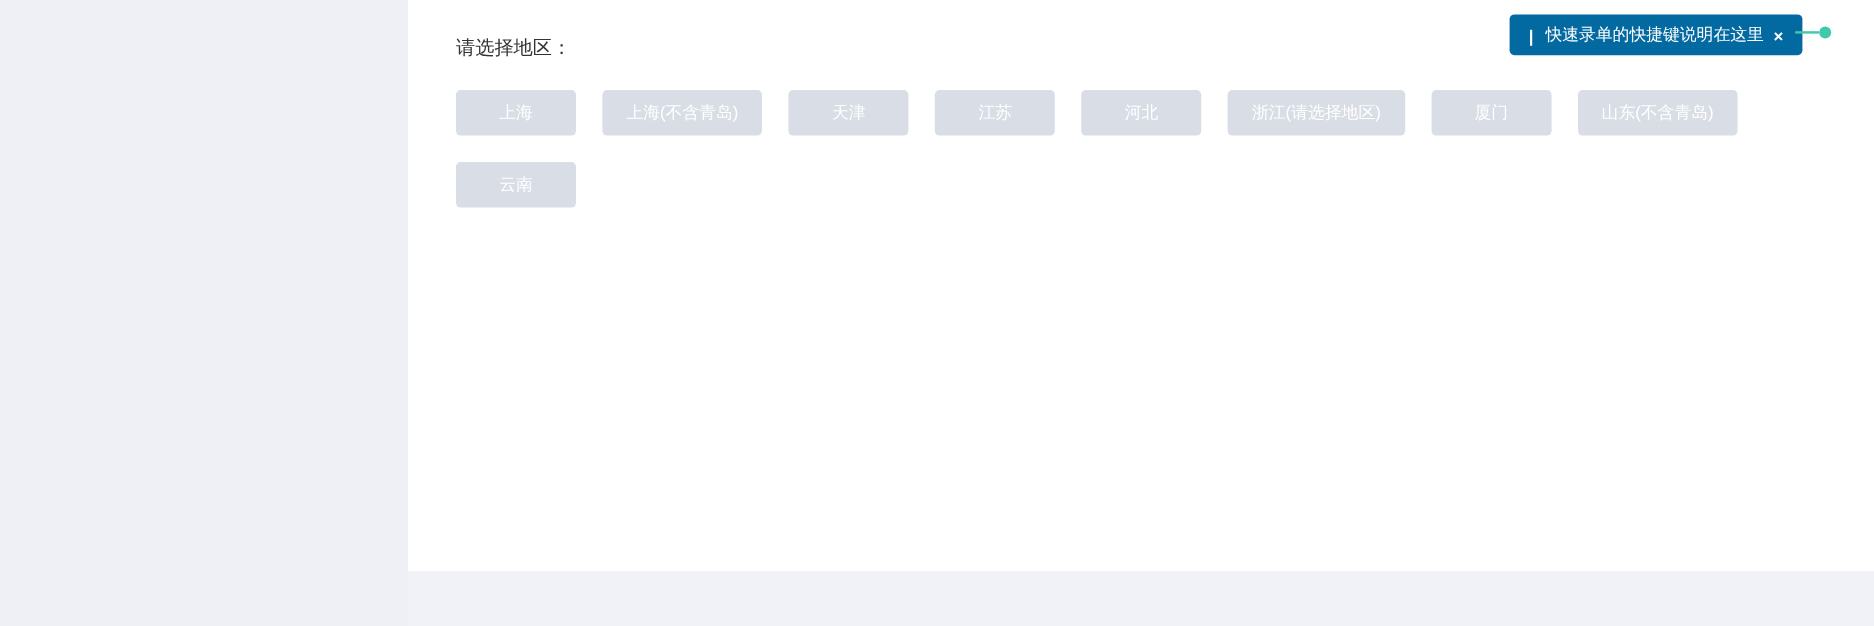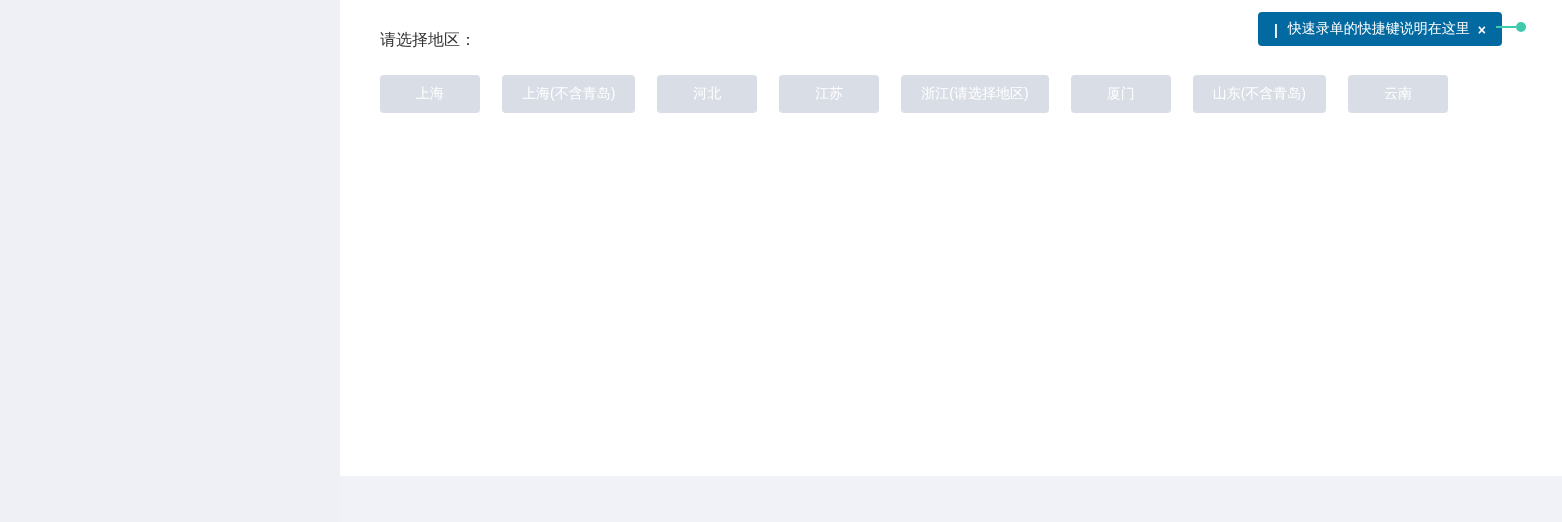--- a/index.html
+++ b/index.html
@@ -115,22 +115,23 @@
 
 <div class="left-sidebar"></div>
 
 <div class="main-content">
   <div class="page-label">请选择地区：</div>
 
   <div class="region-buttons">
 
   <button class="region-btn">上海</button>
       <button class="region-btn">上海(不含青岛)</button>
+      <button class="region-btn">天津</button>
+      <button class="region-btn">江苏</button>
       <button class="region-btn">河北</button>
-      <button class="region-btn">江苏</button>
       <button class="region-btn">浙江(请选择地区)</button>
       <button class="region-btn">厦门</button>
       <button class="region-btn">山东(不含青岛)</button>
       <button class="region-btn">云南</button>
     </div>
 </div>
 
 <div class="tooltip-banner">
   <span>快速录单的快捷键说明在这里</span>
   <span class="tooltip-close">×</span>

